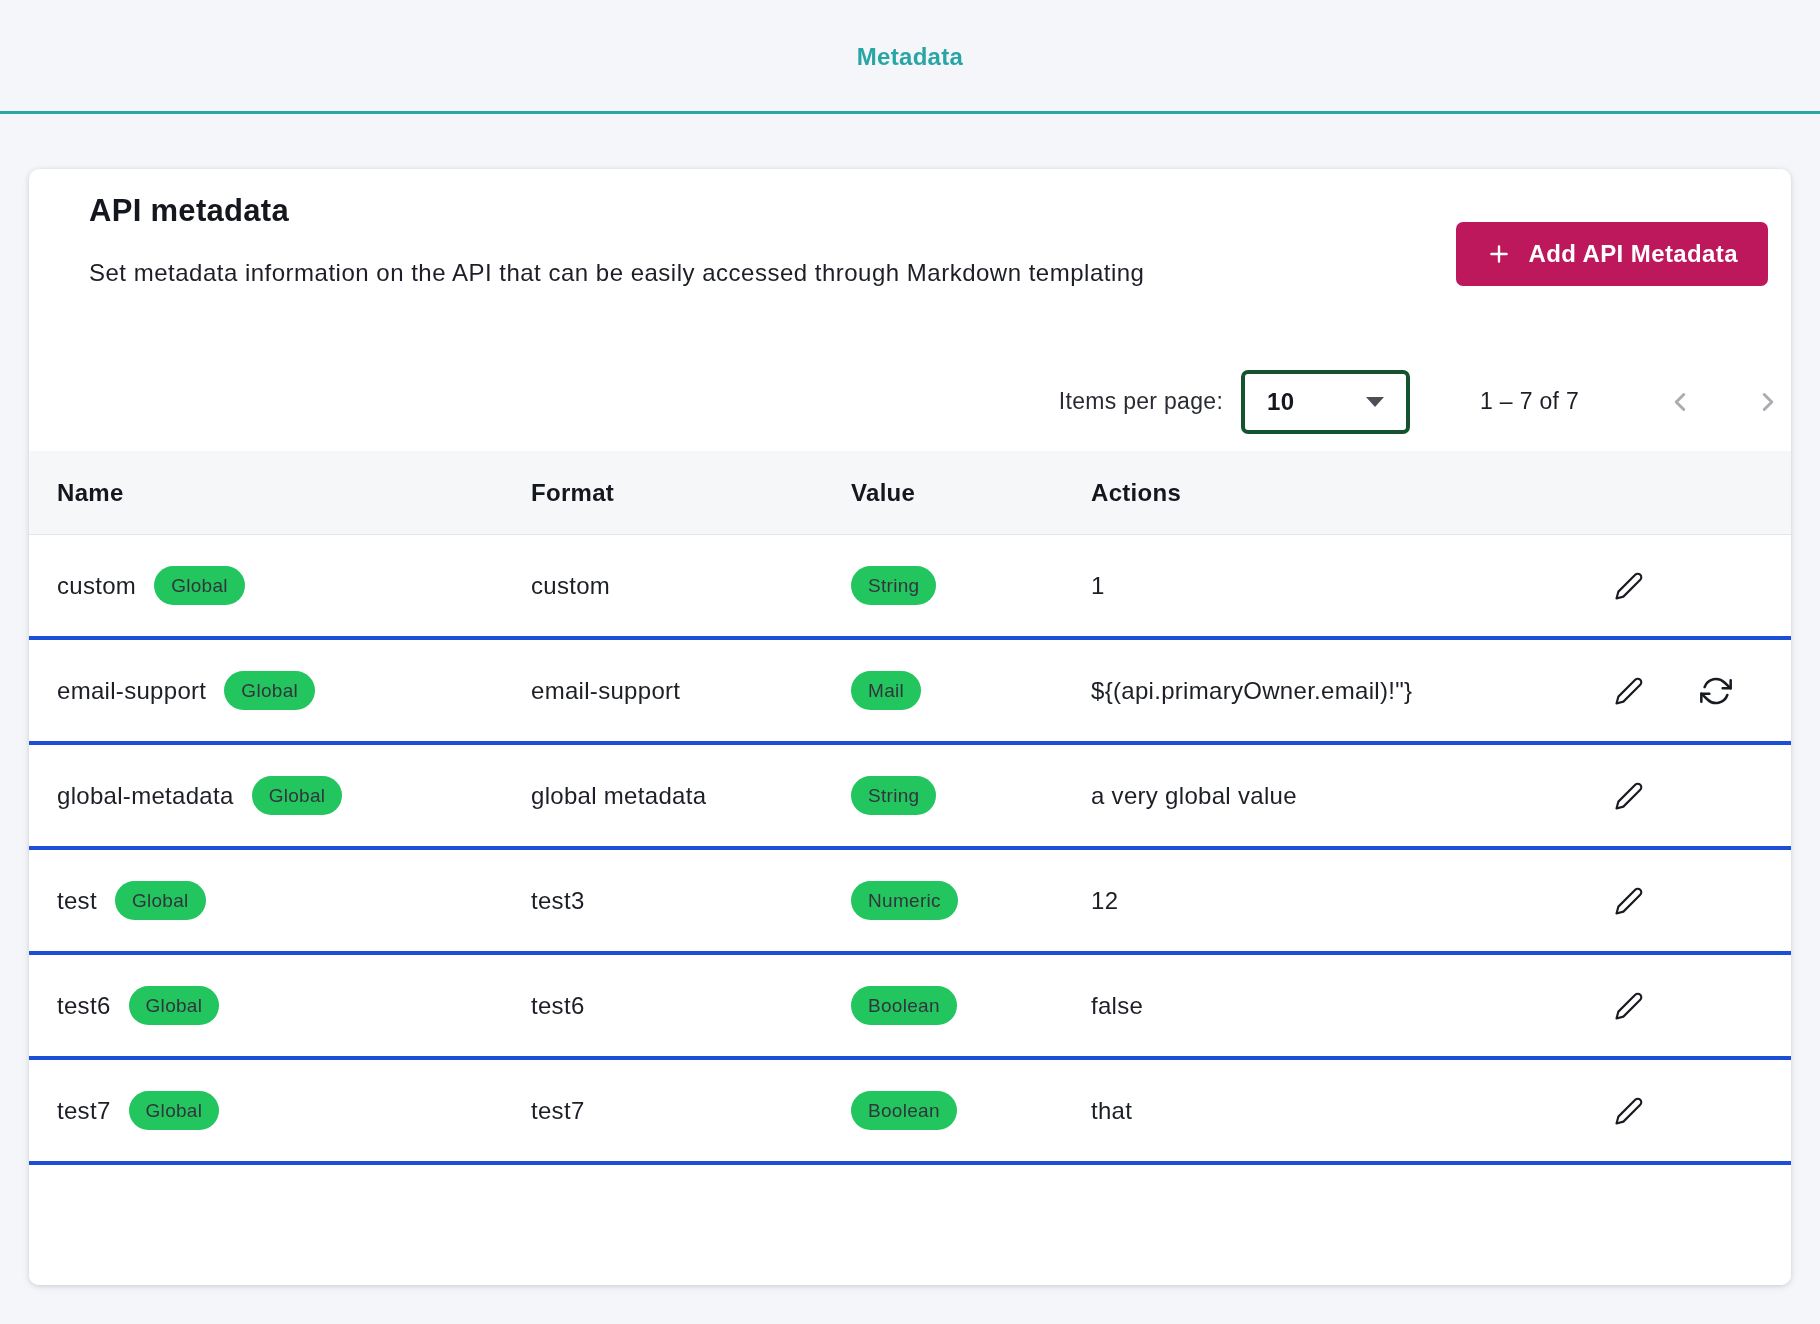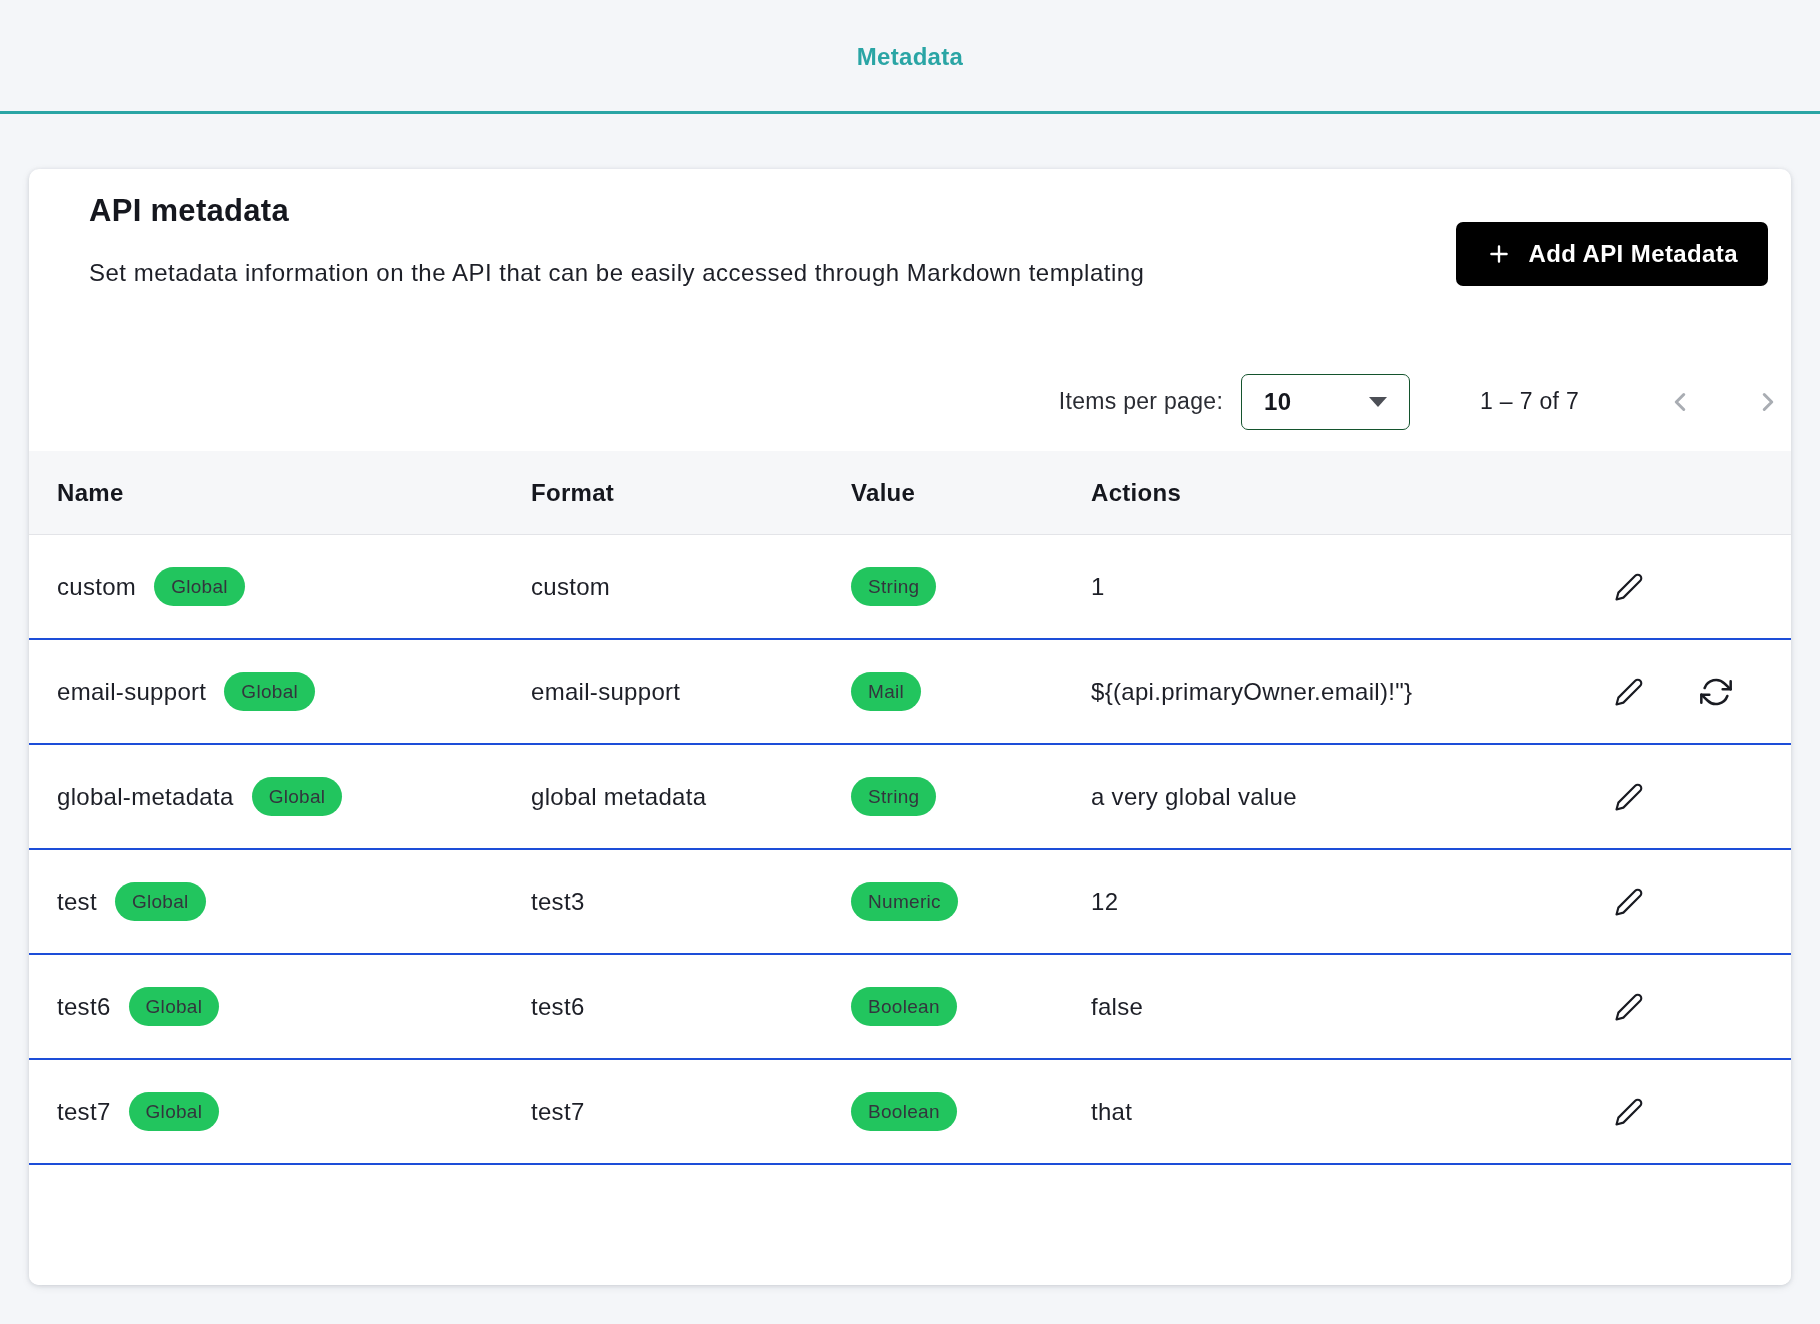--- a/index.html
+++ b/index.html
@@ -27,21 +27,21 @@
     border-radius:10px;
     box-shadow:0 1px 4px rgba(33,43,60,.14), 0 2px 10px rgba(33,43,60,.07);
     overflow:hidden;
   }
   .panel-top { position:relative; padding:24px 28px 0;margin-left:32px; }
   .panel-title { font-size:31px; font-weight:700; color:#15171e; }
   .panel-subtitle { margin-top:30px; font-size:24px; line-height:28px; letter-spacing:.5px; color:#1d1f27; }
   .add-btn {
     position:absolute; top:53px; right:23px;
     height:64px; padding:0 30px;
-    background:#000000; color:#fff;
+    background:#be185d; color:#fff;
     border:none; border-radius:7px;
     font-family:inherit; font-size:24px; font-weight:600; letter-spacing:.4px;
     display:flex; align-items:center; gap:16px; cursor:pointer;
   }
   
   .filters { margin:55px 28px 0; display:flex; align-items:center; gap:33px; height:101px; }
   .filter-select {
     width:424px; height:101px;
     border:1px solid #b9bcc3; border-radius:7px; background:#fff;
     display:flex; align-items:center; justify-content:space-between;
@@ -59,22 +59,22 @@
     font-family:inherit; font-size:24px; font-weight:700; letter-spacing:.3px; color:#15171e;
     display:flex; align-items:center; gap:17px; cursor:pointer;
   }
   
   .pagination {
     margin-top:65px; height:99px; 
     display:flex; align-items:center; justify-content:flex-end;
   }
   .pp-label { font-size:23px; color:#2a2c33; margin-right:18px; }
   .page-size {
-    width:169px; height:56px;
-    border:1px solid #14532d; border-radius:7px; background:#fff;
+    width:169px; height:64px;
+    border:4px solid #14532d; border-radius:7px; background:#fff;
     display:flex; align-items:center; justify-content:space-between;
     padding:0 22px; font-size:24px; font-weight:600; color:#15171e; cursor:pointer;
     margin-right:70px;
     gap:41px;
   }
   .range { font-size:23px; margin-right:78px; }
   .page-nav {
     width:46px; height:46px; border:none; background:transparent; cursor:default;
     display:flex; align-items:center; justify-content:center; color:#a9adb3;
   }
@@ -84,21 +84,21 @@
     display:grid;
     grid-template-columns:474px 320px 240px 513px 1fr;
     align-items:center;
     padding:0 28px;
   }
   .thead {
     height:84px; background:#f6f7f9;
     font-size:24px; font-weight:700; color:#15171e;
     border-bottom:1px solid #e3e4e8;
   }
-  .tr { height:105px; border-bottom:2px solid #1d4ed8; font-size:24px; }
+  .tr { height:105px; border-bottom:4px solid #1d4ed8; font-size:24px; }
   .td-key { display:flex; align-items:center; gap:18px; }
   .badge {
     display:inline-block; background:#22c55e; color:#33353d;
     font-size:19px; line-height:1; padding:10px 17px; border-radius:999px; white-space:nowrap;
   }
   .td-actions { display:flex; align-items:center; gap:56px; padding-left:10px; }
   .icon-btn {
     background:transparent; border:none; padding:0; cursor:pointer;
     color:#191b22; display:flex; align-items:center; justify-content:center;
   }

